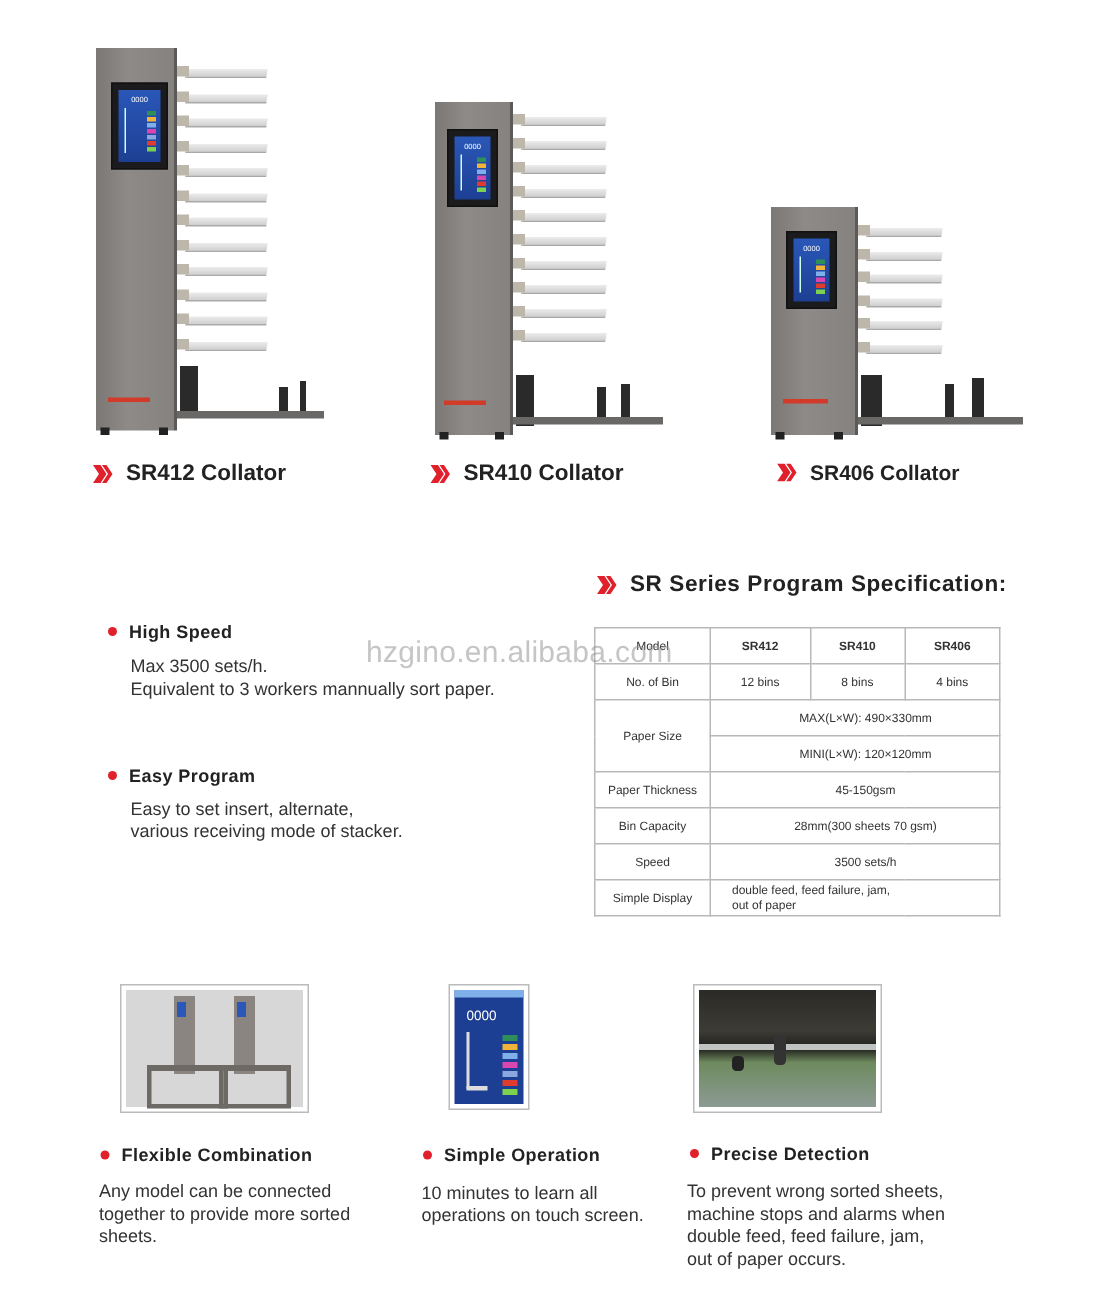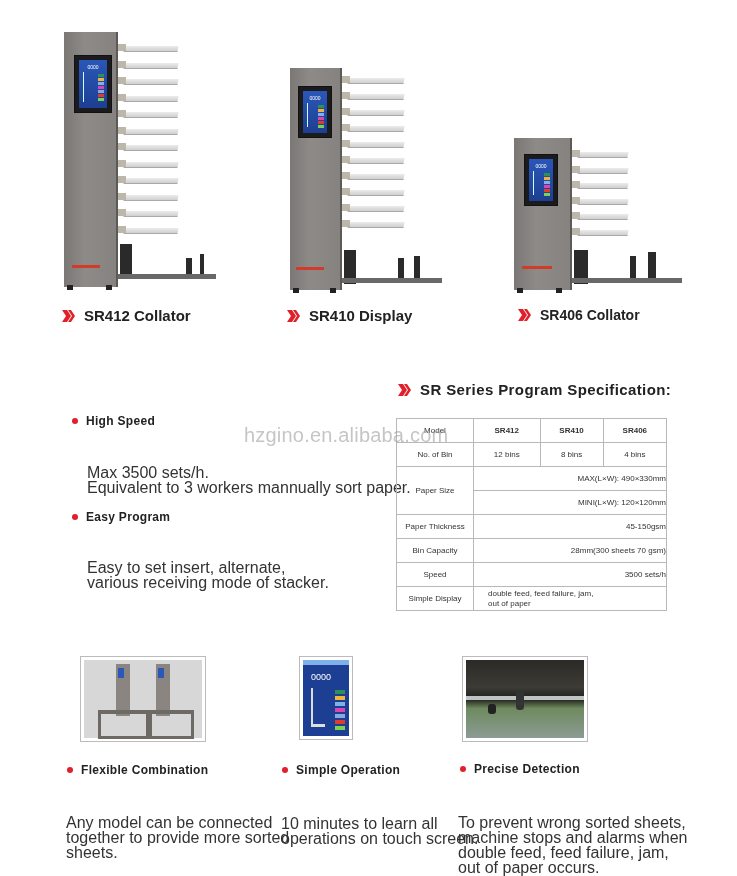--- a/index.html
+++ b/index.html
@@ -20,28 +20,28 @@
   .post{position:absolute;background:#2a2a2a;}
   .foot{position:absolute;width:6px;height:5px;background:#222;}
   .logo-strip{position:absolute;height:3px;background:#d23a2a;}
   
   .caption{position:absolute;font-weight:bold;font-size:15px;color:#222;display:flex;align-items:center;}
   .chev{display:inline-block;width:14px;height:12px;margin-right:8px;position:relative;}
   .chev svg{display:block;}
   
   .feat-title{position:absolute;font-weight:bold;font-size:12px;color:#222;display:flex;align-items:center;letter-spacing:0.3px;}
   .dot{display:inline-block;width:6px;height:6px;border-radius:50%;background:#e0202a;margin-right:8px;}
-  .feat-text{position:absolute;font-size:16px;color:#333;line-height:15px;white-space:pre-line;margin-top:28px;}
+  .feat-text{position:absolute;font-size:12px;color:#333;line-height:15px;white-space:pre-line;}
   
   .spec-title{position:absolute;left:398px;top:381px;font-size:15px;font-weight:bold;color:#222;display:flex;align-items:center;letter-spacing:0.4px;}
   table.spec{position:absolute;left:396px;top:418px;width:271px;border-collapse:collapse;font-size:8px;color:#333;}
   table.spec td{border:1px solid #b8b8b8;height:23px;padding:0;}
   table.spec td.h{font-weight:normal;text-align:center;width:76px;}
   table.spec td.c{text-align:center;}
-  table.spec td.v{padding-left:14px;text-align:right;}
+  table.spec td.v{padding-left:14px;text-align:center;}
   table.spec td.v2{padding-left:14px;text-align:left;line-height:10px;}
   .watermark{position:absolute;left:244px;top:424px;font-size:20px;color:rgba(150,150,150,0.55);letter-spacing:0.2px;}
   
   .thumb{position:absolute;border:1px solid #bbb;background:#fff;padding:3px;}
   .thumb .inner{width:100%;height:100%;}
 </style>
 </head>
 <body>
 
 <div class="machine" style="left:62px;top:32px;width:160px;height:260px;">
@@ -186,21 +186,21 @@
     </span>
   <span>SR412 Collator</span>
 </div>
 <div class="caption" style="left:287px;top:307px;">
   <span class="chev">
       <svg width="14" height="12" viewBox="0 0 14 12">
         <path d="M0 0 L5 0 L9 6 L5 12 L0 12 L4 6Z" fill="#e0202a"></path>
         <path d="M6 0 L9 0 L13 6 L9 12 L6 12 L10 6Z" fill="#e0202a"></path>
       </svg>
     </span>
-  <span>SR410 Display</span>
+  <span>SR410 Collator</span>
 </div>
 <div class="caption" style="left:518px;top:307px;font-size:14px;">
   <span class="chev">
       <svg width="14" height="12" viewBox="0 0 14 12">
         <path d="M0 0 L5 0 L9 6 L5 12 L0 12 L4 6Z" fill="#e0202a"></path>
         <path d="M6 0 L9 0 L13 6 L9 12 L6 12 L10 6Z" fill="#e0202a"></path>
       </svg>
     </span>
   <span>SR406 Collator</span>
 </div>

